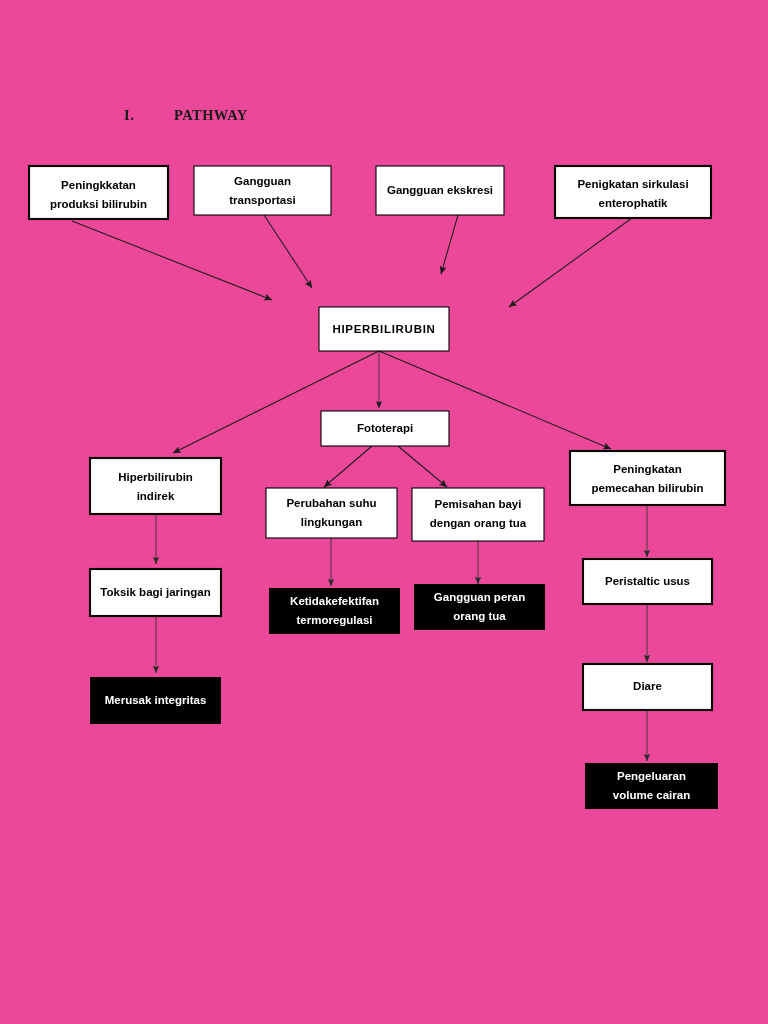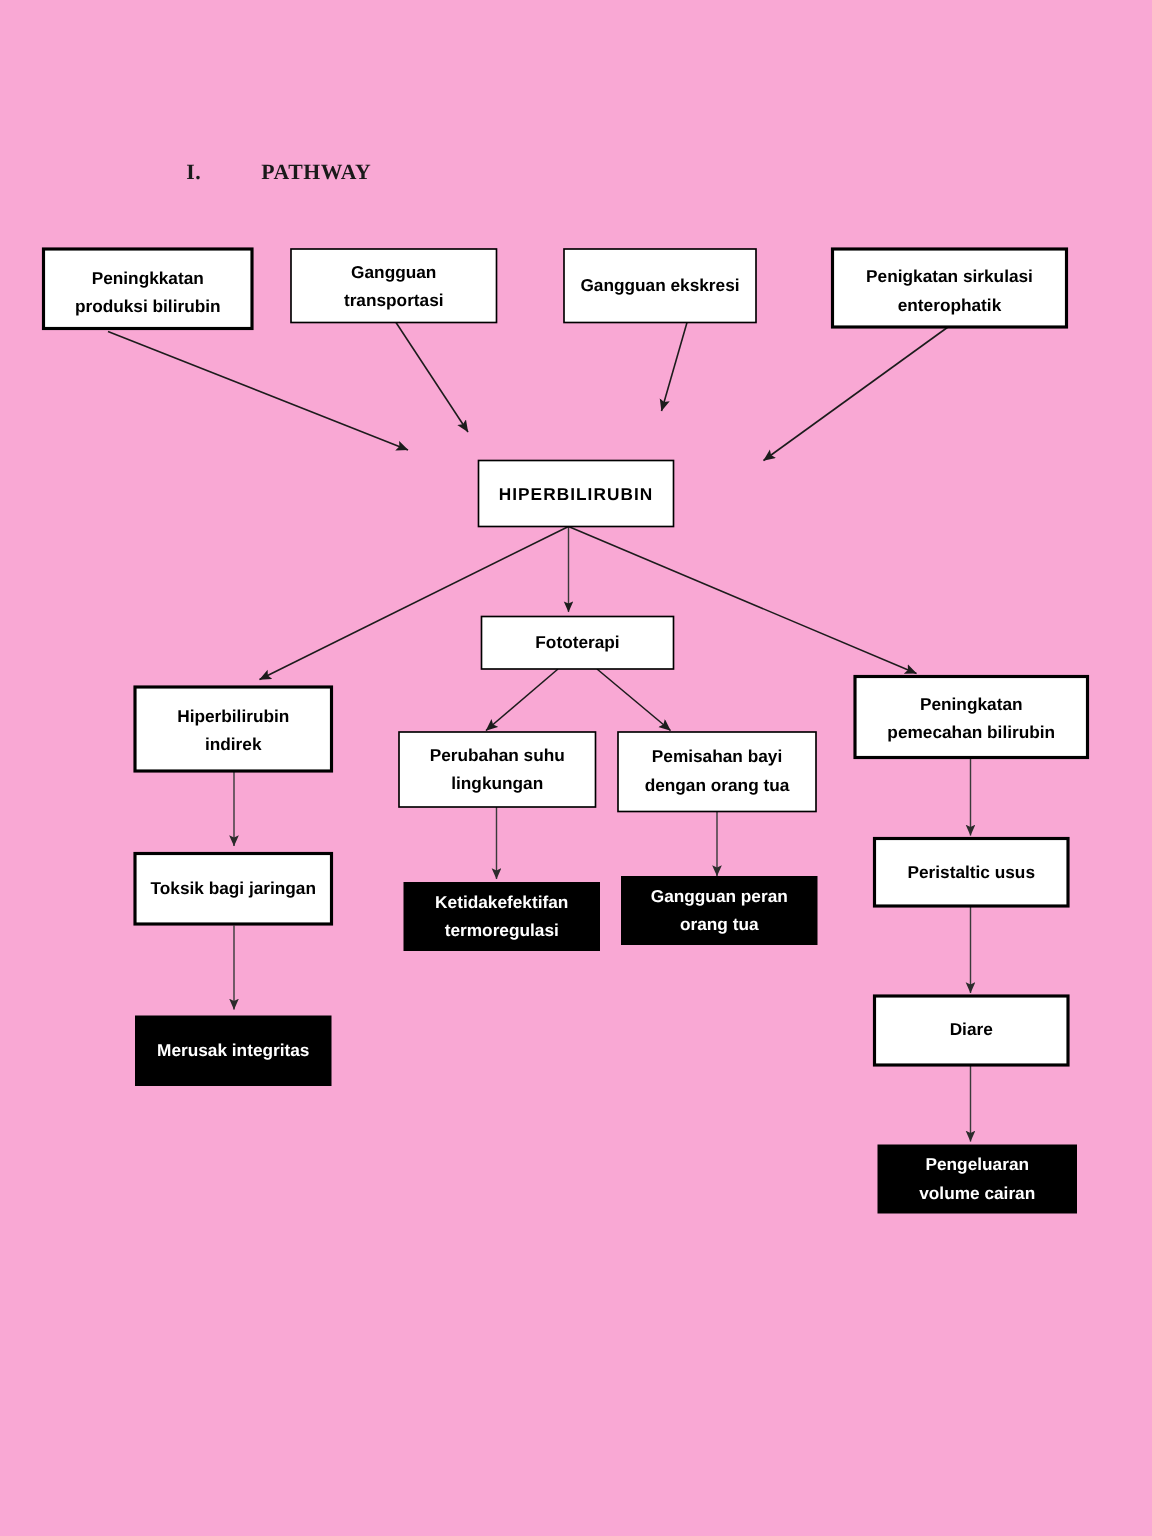--- a/index.html
+++ b/index.html
@@ -4,21 +4,21 @@
 <style>
   html, body {
     margin: 0;
     padding: 0;
     background: #ffffff;
   }
   #page {
     position: relative;
     width: 768px;
     height: 1024px;
-    background: #f9a8d4;
+    background: #ec4899;
     overflow: hidden;
     font-family: "Liberation Sans", sans-serif;
   }
   #heading {
     position: absolute;
     left: 108px;
     top: 90px;
     font-family: "Liberation Serif", serif;
     font-weight: bold;
     font-size: 14.5px;

